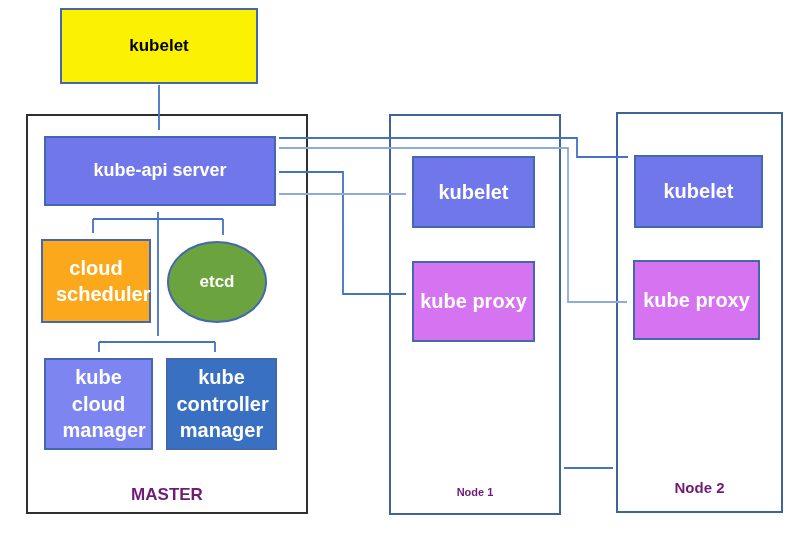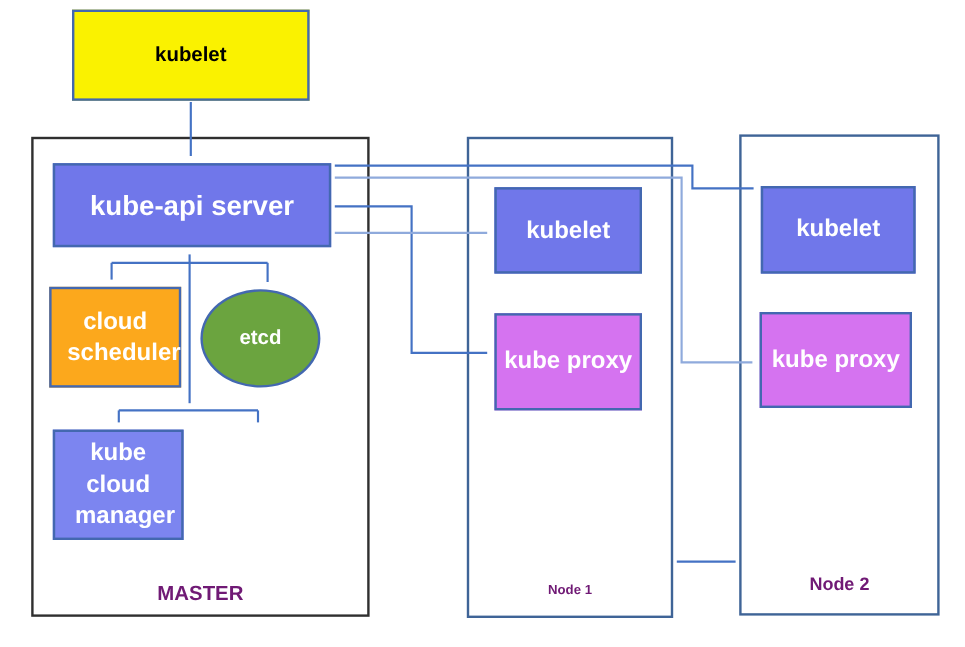--- a/index.html
+++ b/index.html
@@ -33,36 +33,39 @@
   <div class="container node" style="left:616px;top:112px;width:167px;height:401px;"></div>
 
   <div class="zone-label" style="left:26px;top:485px;width:282px;font-size:17px;">MASTER</div>
   <div class="zone-label" style="left:389px;top:486px;width:172px;font-size:11px;">Node 1</div>
   <div class="zone-label" style="left:616px;top:479px;width:167px;font-size:15px;">Node 2</div>
 
   <div class="shape" style="left: 60px; top: 8px; width: 198px; height: 76px; color: rgb(0, 0, 0); font-size: 17px; background-color: rgb(250, 242, 0);">
     <span class="lbl">kubelet</span>
   </div>
 
-  <div class="shape" style="left: 44px; top: 136px; width: 232px; height: 70px; font-size: 23px; background-color: rgb(112, 119, 234);">
+  <div class="shape" style="left: 44px; top: 136px; width: 232px; height: 70px; font-size: 18px; background-color: rgb(112, 119, 234);">
     <span class="lbl">kube-api server</span>
   </div>
 
   <div class="shape" style="left: 41px; top: 239px; width: 110px; height: 84px; background-color: rgb(252, 168, 28);">
     <span class="lbl" style="width:80px;">cloud scheduler</span>
   </div>
 
   <div class="shape ellipse" style="left: 167px; top: 241px; width: 100px; height: 82px; font-size: 17px; background-color: rgb(107, 164, 63);">
     <span class="lbl">etcd</span>
   </div>
 
   <div class="shape" style="left: 44px; top: 358px; width: 109px; height: 92px; background-color: rgb(124, 133, 240);">
     <span class="lbl" style="width:72px;">kube cloud manager</span>
   </div>
 
+  <div class="shape" style="left: 166px; top: 358px; width: 111px; height: 92px; background-color: rgb(58, 112, 194);">
+    <span class="lbl" style="width:90px;">kube controller manager</span>
+  </div>
 
   <div class="shape" style="left: 412px; top: 156px; width: 123px; height: 72px; background-color: rgb(112, 119, 234);">
     <span class="lbl">kubelet</span>
   </div>
   <div class="shape" style="left: 412px; top: 261px; width: 123px; height: 81px; background-color: rgb(213, 115, 240);">
     <span class="lbl">kube proxy</span>
   </div>
 
   <div class="shape" style="left: 634px; top: 155px; width: 129px; height: 73px; background-color: rgb(112, 119, 234);">
     <span class="lbl">kubelet</span>

